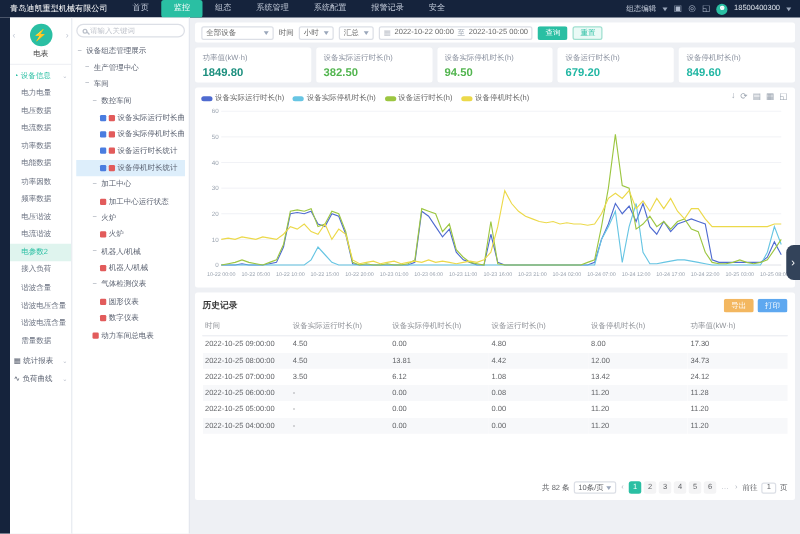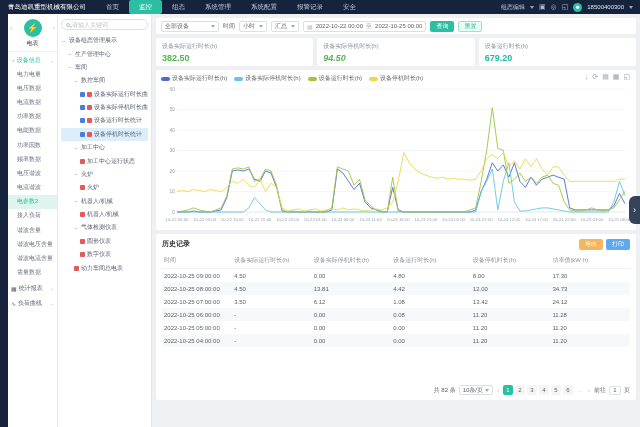--- a/index.html
+++ b/index.html
@@ -290,30 +290,38 @@
         <span>2022-10-22 00:00</span>
         <span style="color:#9aa3af;">至</span>
         <span>2022-10-25 00:00</span>
       </div>
       <div class="btn primary">查询</div>
       <div class="btn plain">重置</div>
     </div>
 
     <div class="stat-row">
         <div class="stat-card">
+          <div class="stat-label">功率值(kW·h)</div>
+          <div class="stat-value" style="color: rgb(28, 143, 126);">1849.80</div>
+        </div>
+        <div class="stat-card">
           <div class="stat-label">设备实际运行时长(h)</div>
           <div class="stat-value" style="color: rgb(82, 181, 79);">382.50</div>
         </div>
         <div class="stat-card">
           <div class="stat-label">设备实际停机时长(h)</div>
-          <div class="stat-value" style="color: rgb(82, 181, 79); font-style: italic;">94.50</div>
+          <div class="stat-value" style="color: rgb(82, 181, 79);">94.50</div>
         </div>
         <div class="stat-card">
           <div class="stat-label">设备运行时长(h)</div>
           <div class="stat-value" style="color: rgb(35, 183, 164);">679.20</div>
+        </div>
+        <div class="stat-card">
+          <div class="stat-label">设备停机时长(h)</div>
+          <div class="stat-value" style="color: rgb(35, 183, 164);">849.60</div>
         </div>
       </div>
 
     <div class="chart-card">
       <div class="legend">
           <span class="legend-item">
             <span class="legend-marker" style="background: rgb(79, 107, 208);"></span>
             <span>设备实际运行时长(h)</span>
           </span>
           <span class="legend-item">

